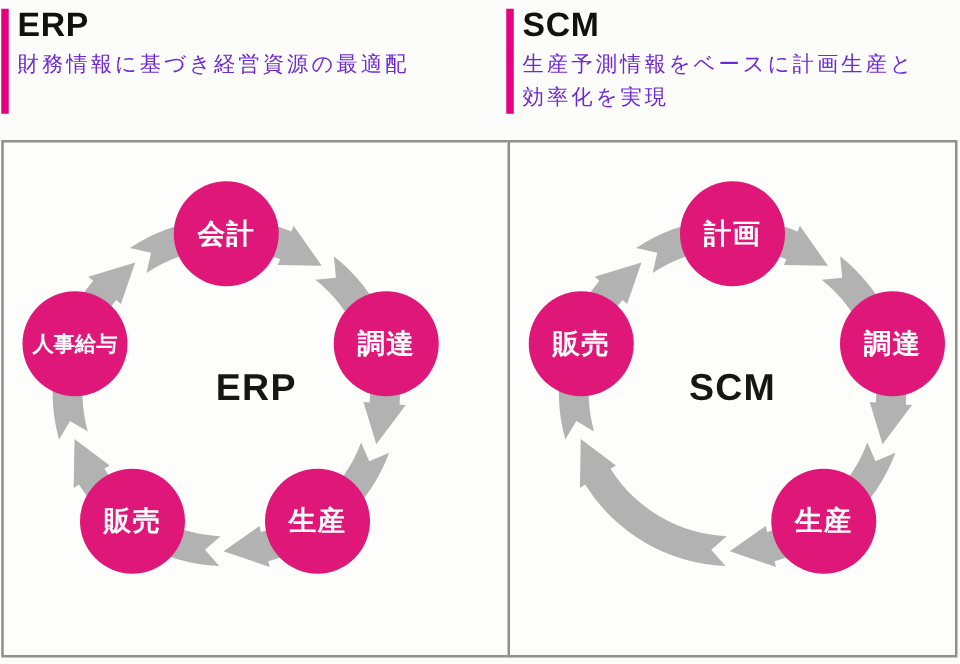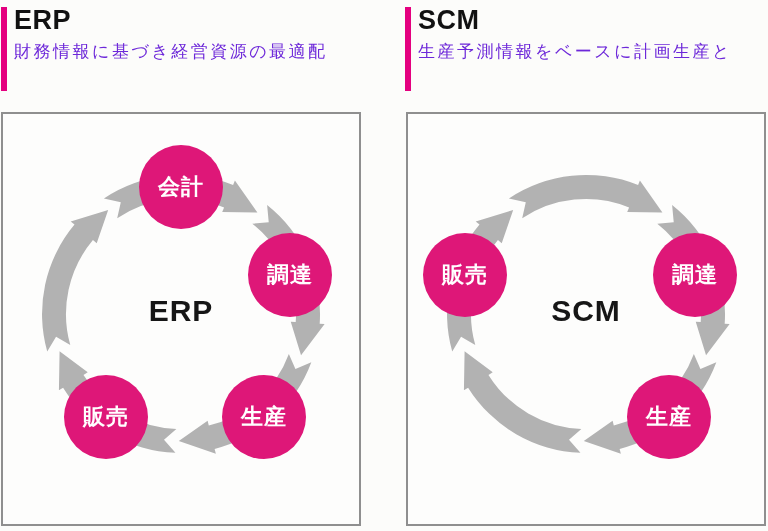--- a/index.html
+++ b/index.html
@@ -28,38 +28,38 @@
     margin: 3px 0 0; font-size: 17px; color: #6d28d9;
     line-height: 26px; letter-spacing: 2.5px; white-space: nowrap;
   }
 
   .box {
     position: absolute; top: 112px;
     width: 356px; height: 410px;
     border: 2px solid var(--box-border, #8f8f8f);
     background: #fdfdfc;
   }
-  .panel-erp .box { left: 1px; }
+  .panel-erp .box { left: 1px; padding-left: 48px; }
   .panel-scm .box { left: 2px; }
 
   .ring {
     position: absolute; left: 0; top: 0;
     width: 356px; height: 410px;
     color: var(--arrow-gray, #b2b2b2);
   }
 
   .node {
     position: absolute; width: 84px; height: 84px;
     border-radius: 50%;
     background: var(--node-pink, #de1778);
     display: flex; align-items: center; justify-content: center;
   }
   .n-top { left: 136px; top: 31px; }
-  .n-ur  { left: 245px; top: 119px; }
-  .n-lr  { left: 219px; top: 261px; }
+  .n-ur  { left: 264px; top: 119px; }
+  .n-lr  { left: 209px; top: 261px; }
   .n-ll  { left: 61px;  top: 261px; }
   .n-ul  { left: 15px;  top: 119px; }
   .node-label {
     color: #fff; font-weight: 700; font-size: 22px;
     letter-spacing: 1px; white-space: nowrap;
   }
   .node-label.small { font-size: 17px; letter-spacing: 0; }
 
   .center-label {
     position: absolute; left: 0; top: 180px; width: 100%;
@@ -96,43 +96,49 @@
     </div>
     <div class="node n-ur">
       <span class="node-label">調達</span>
     </div>
     <div class="node n-lr">
       <span class="node-label">生産</span>
     </div>
     <div class="node n-ll">
       <span class="node-label">販売</span>
     </div>
+    <div class="node n-ul">
+      <span class="node-label small">人事給与</span>
+    </div>
 
     <div class="center-label">ERP</div>
   </div>
 </section>
 
 <section class="panel panel-scm">
   <header class="hd">
     <div class="hd-bar"></div>
     <h2 class="hd-title">SCM</h2>
-    <p class="hd-desc"><span>生産予測情報をベースに計画生産と</span><br></p>
+    <p class="hd-desc"><span>生産予測情報をベースに計画生産と</span><br><span>効率化を実現</span></p>
   </header>
 
   <div class="box">
     <svg class="ring" viewBox="0 0 356 410" aria-hidden="true">
       <g fill="currentColor">
         <use href="#arc-seg"></use>
         <use href="#arc-seg" transform="rotate(72 178 200)"></use>
         <use href="#arc-seg" transform="rotate(144 178 200)"></use>
         <use href="#arc-seg" transform="rotate(216 178 200)"></use>
         <use href="#arc-seg" transform="rotate(288 178 200)"></use>
       </g>
     </svg>
 
+    <div class="node n-top">
+      <span class="node-label">計画</span>
+    </div>
     <div class="node n-ur">
       <span class="node-label">調達</span>
     </div>
     <div class="node n-lr">
       <span class="node-label">生産</span>
     </div>
     <div class="node n-ul">
       <span class="node-label">販売</span>
     </div>
 

